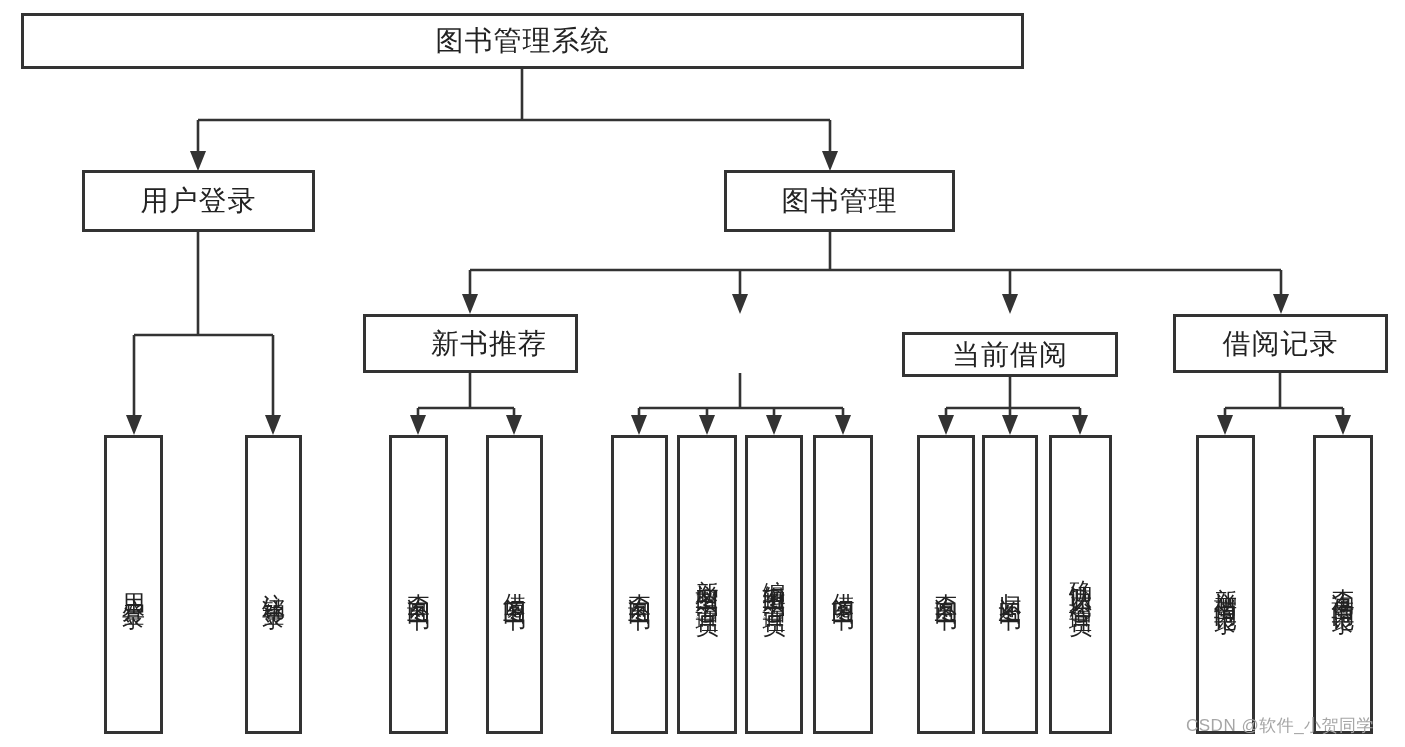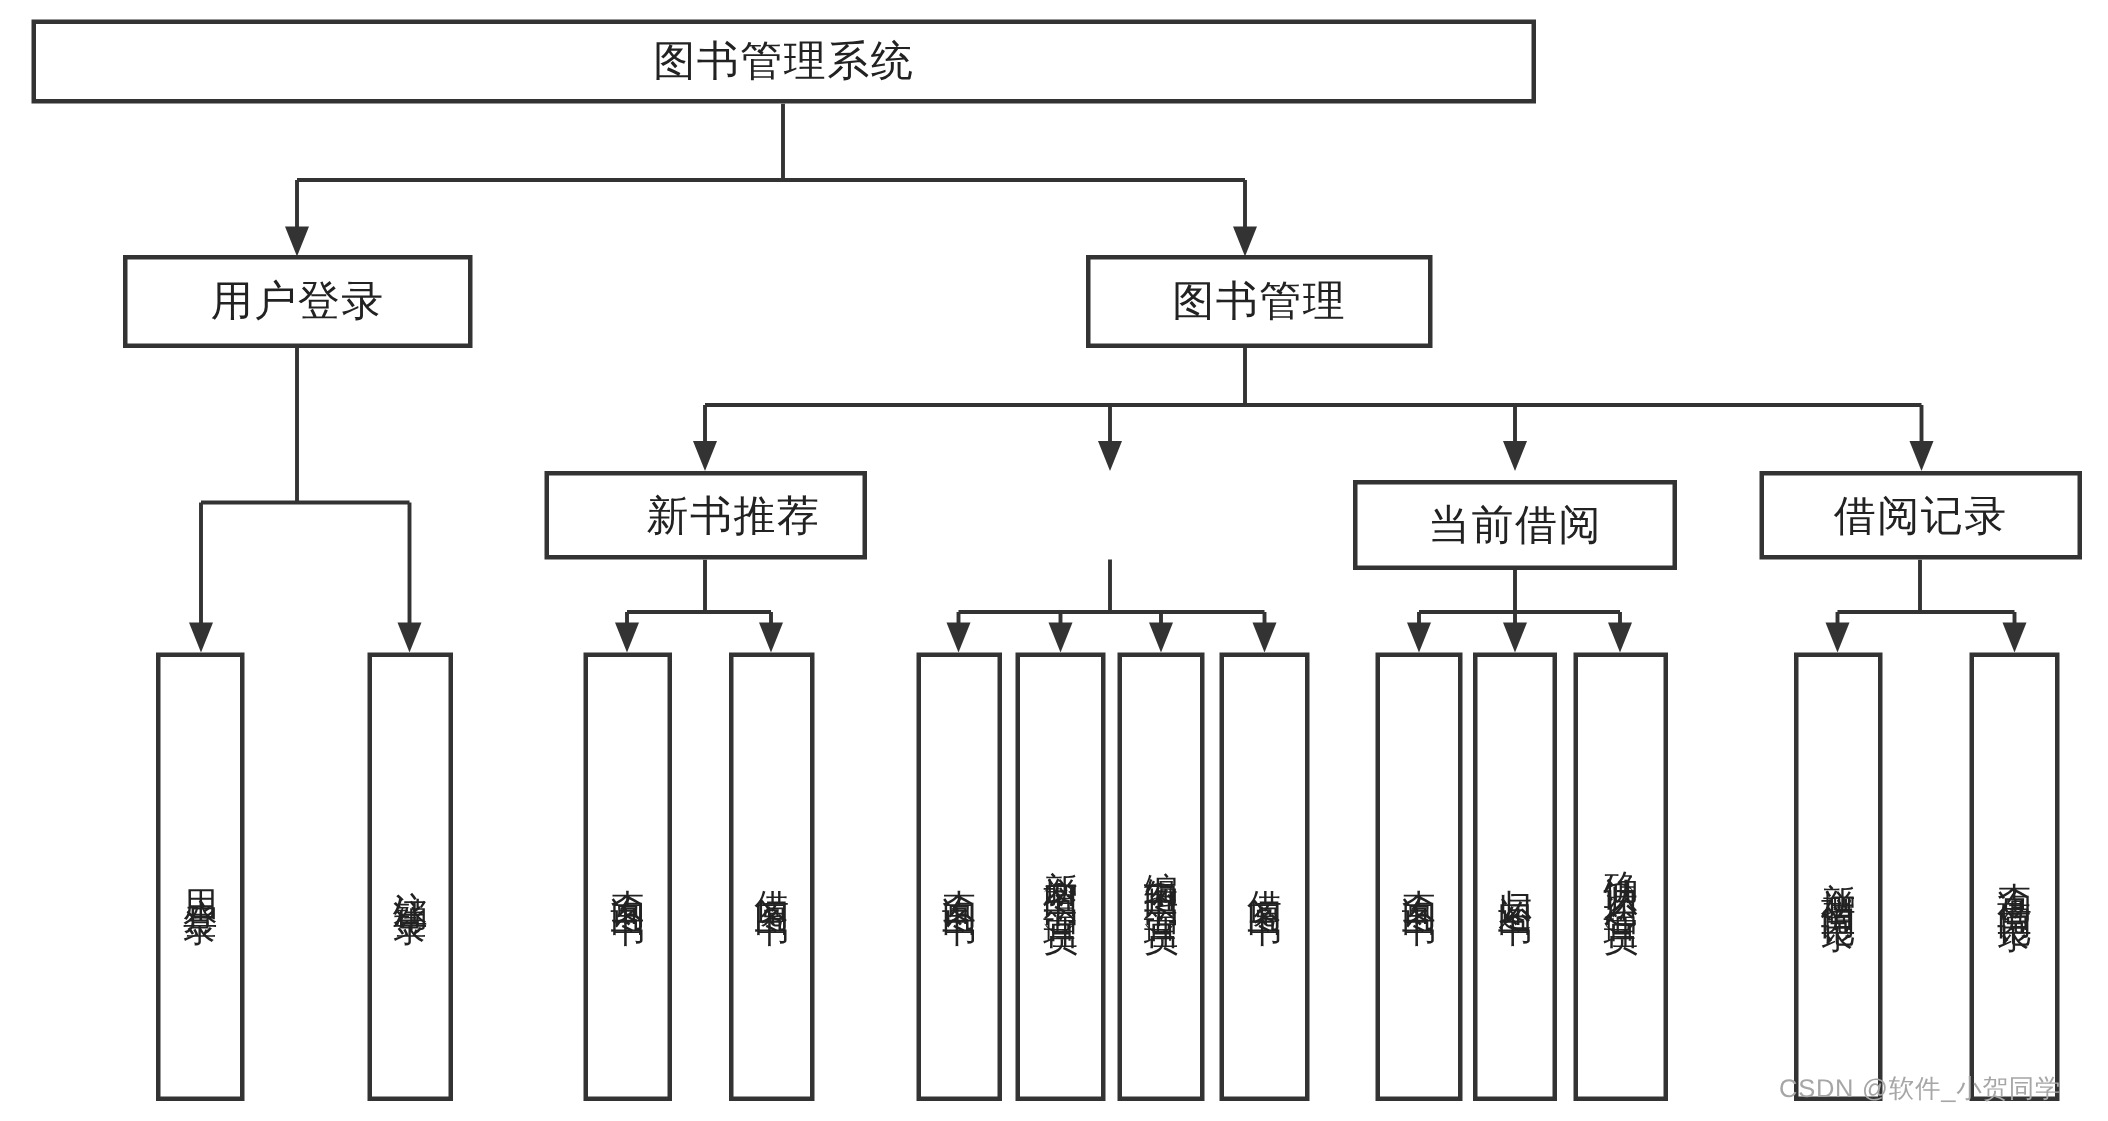--- a/index.html
+++ b/index.html
@@ -127,21 +127,21 @@
   <div class="node h" style="left:82px; top:170px; width:233px; height:62px;">
     <span>用户登录</span>
   </div>
   <div class="node h" style="left:712px; top:170px; width:231px; height:62px;margin-left:12px;">
     <span>图书管理</span>
   </div>
 
   <div class="node h" style="left:363px; top:314px; width:215px; height:59px;padding-left:37px;">
     <span>新书推荐</span>
   </div>
-  <div class="node h" style="left:902px; top:320px; width:216px; height:60px;">
+  <div class="node h" style="left:902px; top:332px; width:216px; height:45px;">
     <span>当前借阅</span>
   </div>
   <div class="node h" style="left:1173px; top:314px; width:215px; height:59px;">
     <span>借阅记录</span>
   </div>
 
   <div class="node v" style="left:104px; top:435px; width:59px; height:299px;">
     <span class="vtext">用户登录</span>
   </div>
   <div class="node v" style="left:245px; top:435px; width:57px; height:299px;">

